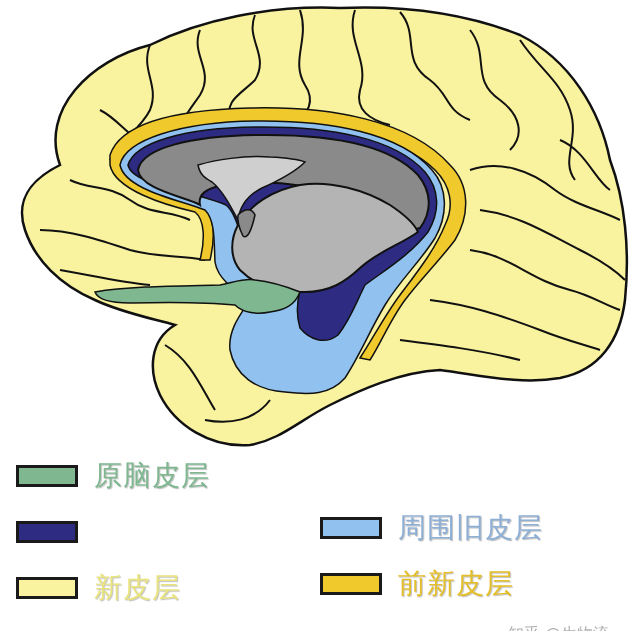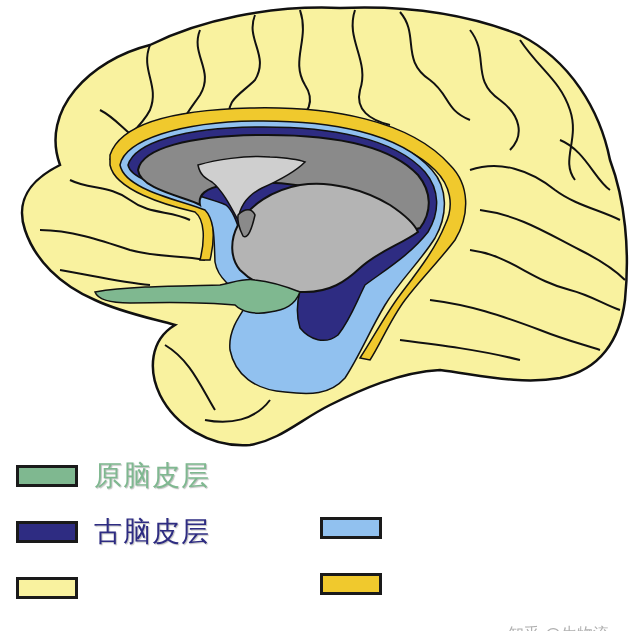--- a/index.html
+++ b/index.html
@@ -55,25 +55,27 @@
 
   <path d="M95,292 C130,286 180,286 220,285 C235,282 245,278 255,280 C275,282 290,288 300,292 C295,305 285,310 270,312 C255,315 242,312 235,305 C215,303 170,302 130,303 C110,303 98,300 95,292 Z" fill="#7fb890" stroke="#111" stroke-width="1.5"></path>
 </svg>
 
 <div class="legend-item" style="left:16px;top:460px;">
   <div class="swatch" style="background:#7fb890;"></div>
   <span class="legend-label" style="color:#7fb890;">原脑皮层</span>
 </div>
 <div class="legend-item" style="left:16px;top:516px;">
   <div class="swatch" style="background:#2e2c82;"></div>
-  <span class="legend-label" style="color:#2e2c82;">古脑皮层</span>
 </div>
 <div class="legend-item" style="left:16px;top:572px;">
   <div class="swatch" style="background:#f9f29f;"></div>
+  <span class="legend-label" style="color:#eae480;">新皮层</span>
 </div>
 <div class="legend-item" style="left:320px;top:512px;">
   <div class="swatch" style="background:#91c1ef;"></div>
+  <span class="legend-label" style="color:#8fb0d6;">周围旧皮层</span>
 </div>
 <div class="legend-item" style="left:320px;top:568px;">
   <div class="swatch" style="background:#f0c92d;"></div>
+  <span class="legend-label" style="color:#e4bf2a;">前新皮层</span>
 </div>
 
 <div id="watermark">知乎 @生物流</div>
 
 </body></html>

